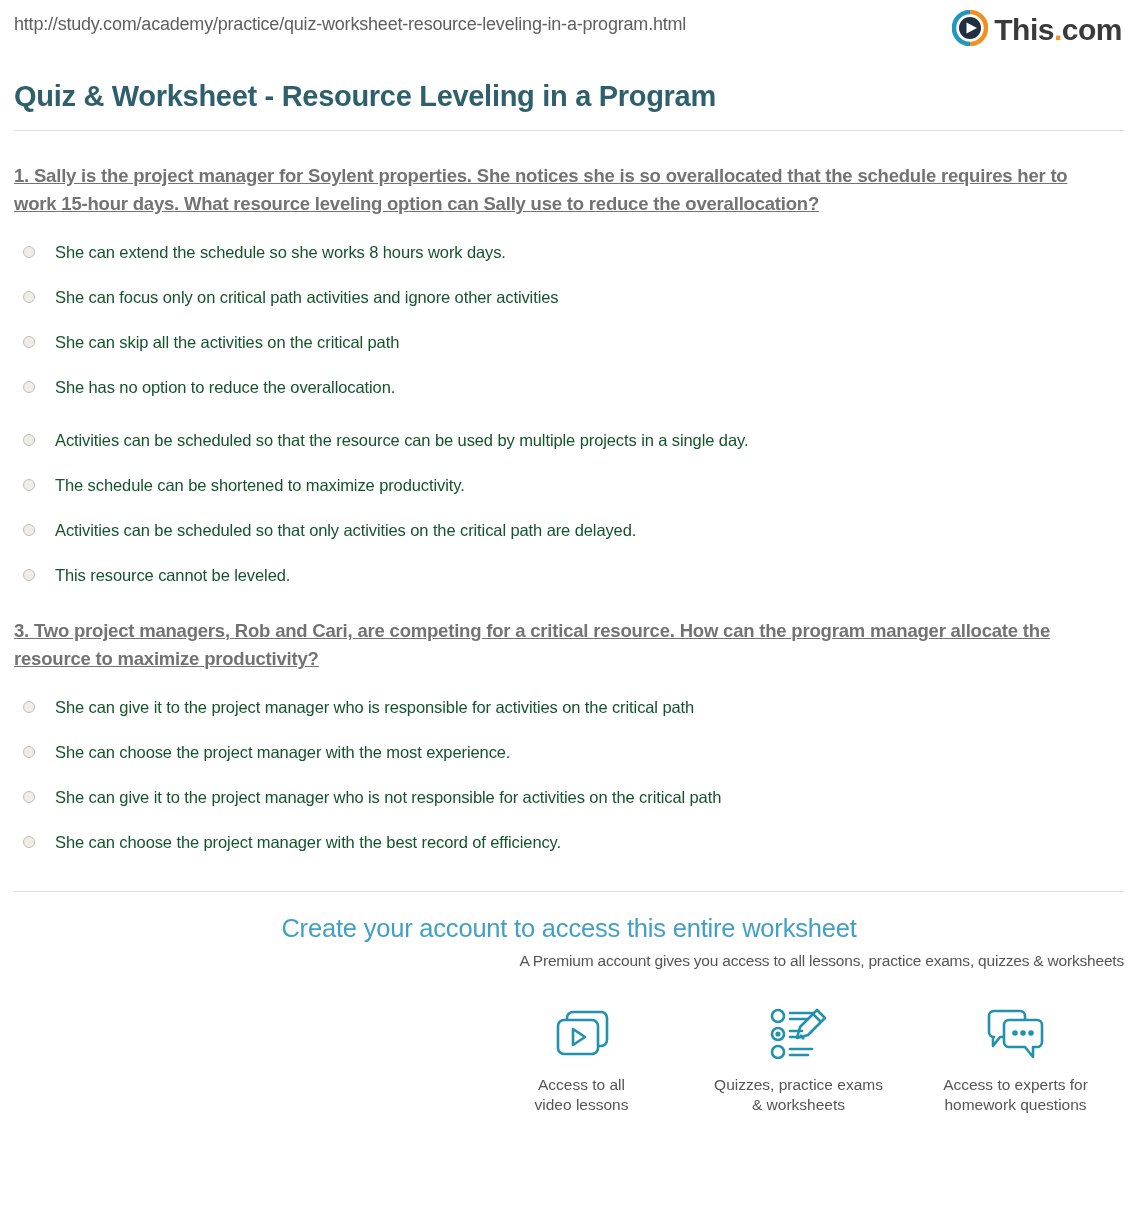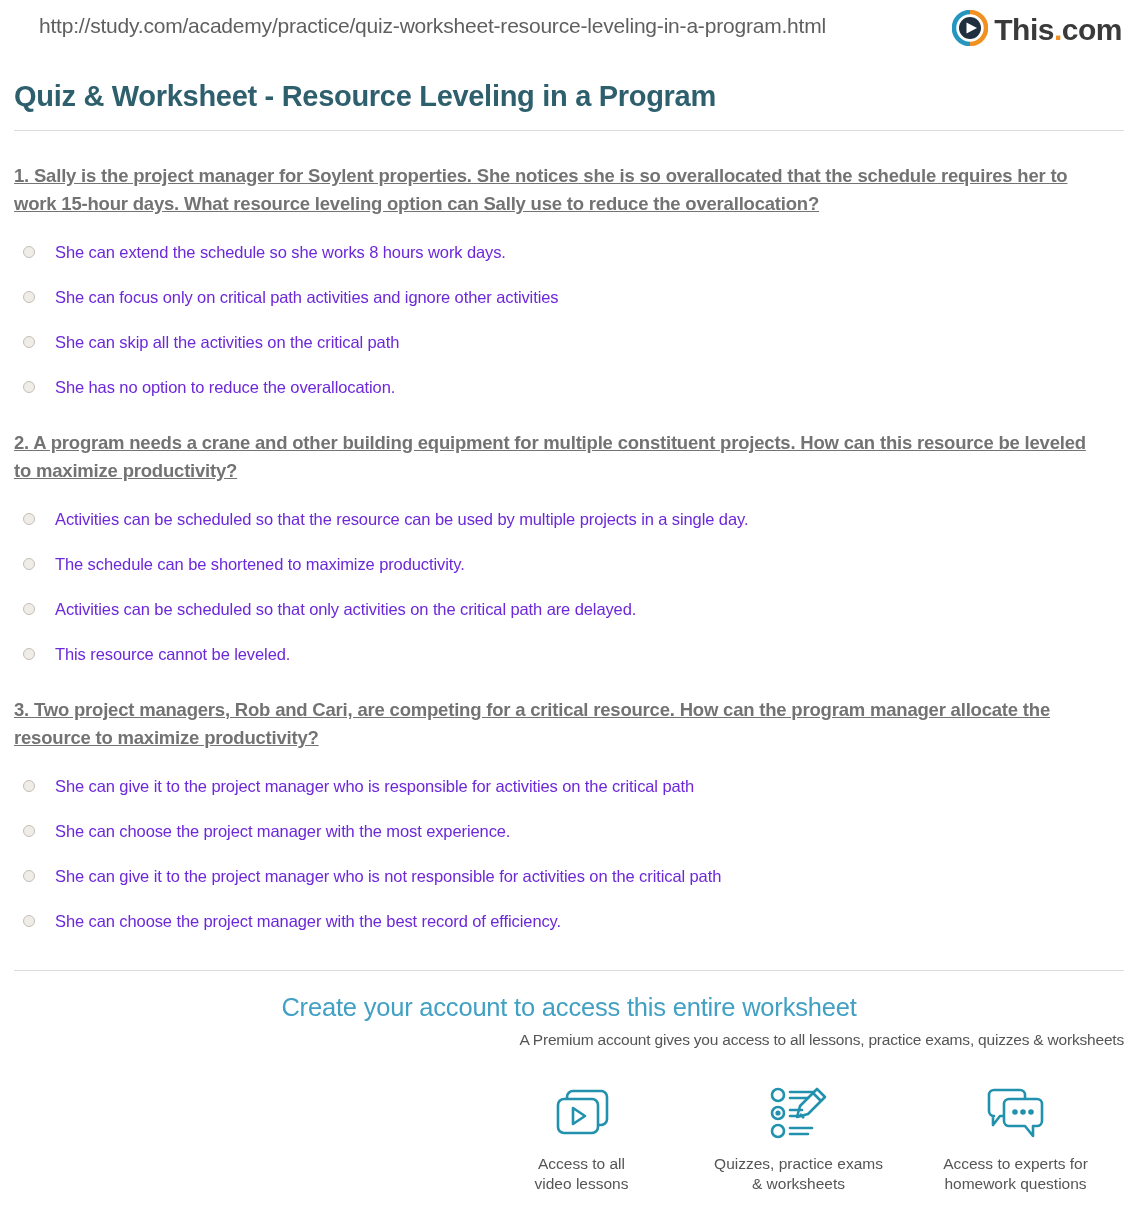--- a/index.html
+++ b/index.html
@@ -13,25 +13,24 @@
   .page { padding: 0 16px 0 14px; }
 
   
   .header {
     display: flex;
     justify-content: space-between;
     align-items: flex-start;
     padding-top: 10px;
   }
   .url-text {
-    font-size: 21px;
+    font-size: 18px;
     color: #5f5f5f;
     letter-spacing: -0.2px;
     padding-top: 4px;
-    margin-left: 25px;
   }
   .logo {
     display: flex;
     align-items: center;
     gap: 6px;
     cursor: pointer;
     padding-right: 2px;
   }
   .logo-text {
     font-size: 30px;
@@ -77,21 +76,21 @@
     flex: 0 0 auto;
     width: 12px;
     height: 12px;
     margin-left: 9px;
     border-radius: 50%;
     border: 1px solid #c3bfb8;
     background: #f0ede8;
   }
   .option-label {
     font-size: 16.5px;
-    color: #6d28d9;
+    color: #14532d;
     letter-spacing: -0.1px;
     padding-left: 20px;
     line-height: 22px;
   }
 
   
   .section-divider {
     border: none;
     border-top: 1px solid #ddd;
     margin-top: 38px;
@@ -169,21 +168,20 @@
           <span class="option-label">She can skip all the activities on the critical path</span>
         </div>
         <div class="option-row">
           <span class="radio"></span>
           <span class="option-label">She has no option to reduce the overallocation.</span>
         </div>
       </div>
     </div>
 
     <div class="question-block">
-      <div class="question-text">2. A program needs a crane and other building equipment for multiple constituent projects. How can this resource be leveled to maximize productivity?</div>
       <div class="options">
         <div class="option-row">
           <span class="radio"></span>
           <span class="option-label">Activities can be scheduled so that the resource can be used by multiple projects in a single day.</span>
         </div>
         <div class="option-row">
           <span class="radio"></span>
           <span class="option-label">The schedule can be shortened to maximize productivity.</span>
         </div>
         <div class="option-row">

